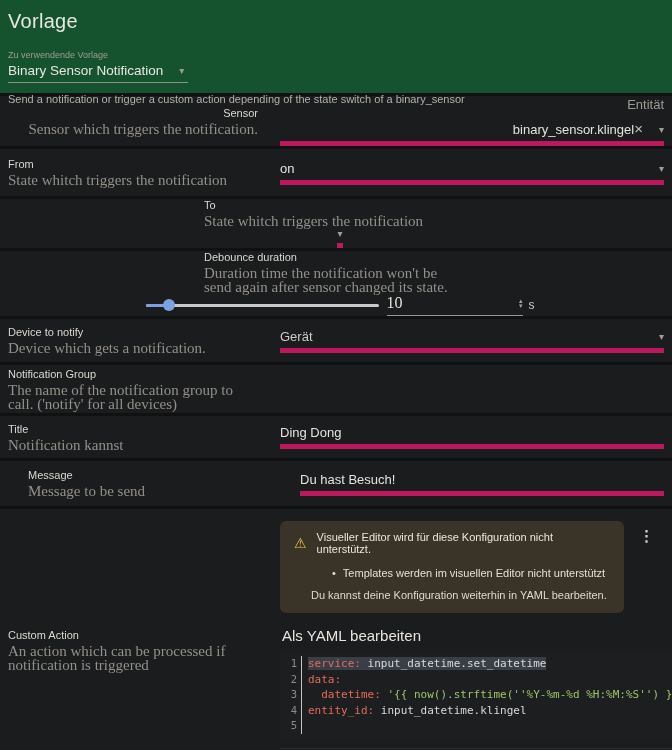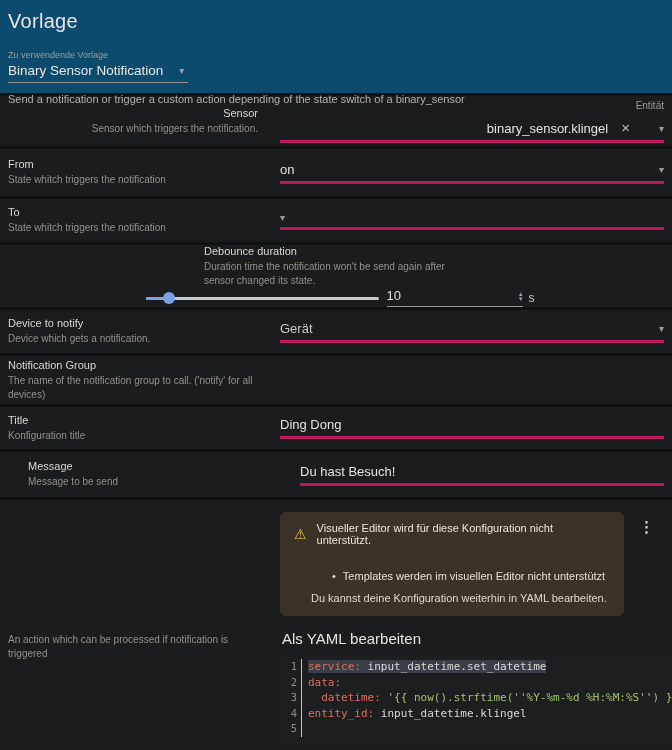--- a/index.html
+++ b/index.html
@@ -3,60 +3,60 @@
 <meta charset="utf-8">
 <style>
   html,body{margin:0;padding:0;}
   body{
     width:672px;height:750px;overflow:hidden;
     background:#101112;color:#e5e2de;
     font-family:"Liberation Sans", sans-serif;
     -webkit-font-smoothing:antialiased;
   }
   
-  .header{padding:6px 8px 0 8px;height:93px;box-sizing:border-box;background:#0c4a6e;}
+  .header{padding:6px 8px 0 8px;height:93px;box-sizing:border-box;background:#14532d;}
   .page-title{font-size:20px;font-weight:400;margin:4px 0 0 0;color:#e9e6e2;letter-spacing:.3px;}
   .tpl-label{font-size:9px;color:#9e9b96;margin-top:17px;}
   .tpl-select{display:inline-flex;align-items:center;gap:16px;font-size:13.5px;color:#e9e6e2;
     border-bottom:1px solid #8f8f8f;padding:3px 4px 4px 0;min-width:146px;cursor:pointer;}
   .page-desc{font-size:11px;color:#b3b0ab;margin-top:10px;}
   .dd-arrow{color:#a09d98;font-size:10px;flex:none;}
   
   .row{background:#1b1c1d;display:flex;align-items:center;padding:0 8px;margin-top:3px;box-sizing:border-box;}
   .row-left{width:264px;flex:none;box-sizing:border-box;padding-right:14px;}
   .lbl{font-size:11px;color:#dad7d2;margin-bottom:3px;}
-  .sub{font-size:10px;color:#93908b;line-height:14px;}
+  .sub{font-size:15px;color:#93908b;line-height:14px;font-family:Liberation Serif, serif;}
   .row-right{flex:1;box-sizing:border-box;padding-left:8px;position:relative;}
-  .field{border-bottom:3px solid #be185d;display:flex;align-items:center;padding-bottom:4px;gap:13px;}
+  .field{border-bottom:5px solid #be185d;display:flex;align-items:center;padding-bottom:4px;}
   .select-value{font-size:13px;color:#e5e2de;flex:1;}
   .placeholder-value{color:#cfccc7;}
-  .field-label{font-size:10px;color:#9e9b96;margin-bottom:10px;}
+  .field-label{font-size:13px;color:#9e9b96;margin-bottom:10px;}
   .clear-x{color:#c3c0bb;font-size:15px;margin-right:16px;line-height:12px;cursor:pointer;}
   .text-field input{background:transparent;border:none;outline:none;color:#e5e2de;
     font-size:13px;width:100%;padding:0;font-family:"Liberation Sans", sans-serif;}
   
   .slider-row{display:flex;align-items:center;}
   .slider-wrap{width:233px;height:14px;position:relative;flex:none;cursor:pointer;}
   .slider-track{position:absolute;left:0;right:0;top:6px;height:3px;background:#c9c9c9;border-radius:2px;}
   .slider-fill{position:absolute;left:0;width:10%;top:6px;height:3px;background:#7da1e0;border-radius:2px;}
   .slider-thumb{position:absolute;left:calc(10% - 6px);top:1px;width:12px;height:12px;border-radius:50%;background:#7da1e0;}
   .numbox{width:136px;border-bottom:1px solid #969696;display:flex;align-items:center;
     padding-bottom:3px;margin-left:8px;}
-  .numbox input{background:transparent;border:none;outline:none;color:#e5e2de;font-size:13px;
-    width:100%;padding:0;font-family:Liberation Sans, sans-serif;}
+  .numbox input{background:transparent;border:none;outline:none;color:#e5e2de;font-size:16px;
+    width:100%;padding:0;font-family:Liberation Serif, serif;}
   .stepper{display:flex;flex-direction:column;font-size:7px;line-height:5px;color:#9aa3b2;cursor:pointer;flex:none;}
   .unit{font-size:12px;color:#cfccc7;margin-left:6px;flex:none;}
   
   .custom-row{align-items:center;}
   .alert-wrap{display:flex;align-items:flex-start;margin-top:12px;}
   .alert{background:#3a3428;border-radius:6px;width:344px;box-sizing:border-box;
     padding:10px 14px 12px 14px;font-size:11px;color:#eae6dc;}
   .alert-line1{display:flex;align-items:center;gap:10px;}
   .warn-icon{color:#f2c641;font-size:14px;line-height:14px;flex:none;}
-  .alert-bullet-line{margin:24px 0 0 38px;color:#e4e0d6;}
+  .alert-bullet-line{margin:12px 0 0 38px;color:#e4e0d6;}
   .alert-bullet-line .bullet{margin-right:7px;}
   .alert-footer-line{margin:10px 0 0 17px;color:#dedacf;}
   .more-dots{margin-left:11px;margin-top:4px;font-size:15px;font-weight:bold;color:#d2d2d2;
     letter-spacing:0;cursor:pointer;padding:2px 4px;}
   .yaml-heading{font-size:15px;color:#e7e4e0;margin:14px 0 8px 2px;}
   .code{font-family:"DejaVu Sans Mono", monospace;font-size:11px;line-height:15.5px;
     background:#1d1e1f;padding:4px 0 6px 0;}
   .cline{display:flex;white-space:pre;}
   .lnum{width:17px;text-align:right;color:#8b8b8b;padding-right:4px;flex:none;font-size:10.5px;}
   .ltext{border-left:1px solid #c4c4c4;padding-left:6px;flex:1;}
@@ -106,21 +106,21 @@
     <div class="sub">State whitch triggers the notification</div>
   </div>
   <div class="row-right">
     <div class="field">
       <span class="select-value">on</span>
       <span class="dd-arrow">▾</span>
     </div>
   </div>
 </div>
 
-<div class="row" style="min-height:43px;">
+<div class="row" style="min-height:43px;flex-direction:column;">
   <div class="row-left">
     <div class="lbl">To</div>
     <div class="sub">State whitch triggers the notification</div>
   </div>
   <div class="row-right">
     <div class="field">
       <span class="dd-arrow">▾</span>
     </div>
   </div>
 </div>
@@ -165,21 +165,21 @@
 <div class="row" style="min-height:48px;">
   <div class="row-left">
     <div class="lbl">Notification Group</div>
     <div class="sub">The name of the notification group to call. ('notify' for all devices)</div>
   </div>
 </div>
 
 <div class="row" style="min-height:42px;">
   <div class="row-left">
     <div class="lbl">Title</div>
-    <div class="sub">Konfiguration title</div>
+    <div class="sub">Notification kannst</div>
   </div>
   <div class="row-right">
     <div class="field text-field">
       <input value="Ding Dong" style="">
     </div>
   </div>
 </div>
 
 <div class="row" style="min-height:45px;padding-left:28px;">
   <div class="row-left">
@@ -188,20 +188,21 @@
   </div>
   <div class="row-right">
     <div class="field text-field">
       <input value="Du hast Besuch!" style="">
     </div>
   </div>
 </div>
 
 <div class="row custom-row" style="min-height:253px;">
   <div class="row-left">
+    <div class="lbl">Custom Action</div>
     <div class="sub">An action which can be processed if notification is triggered</div>
   </div>
   <div class="row-right">
 
     <div class="alert-wrap">
       <div class="alert">
         <div class="alert-line1">
           <span class="warn-icon">⚠</span>
           <span>Visueller Editor wird für diese Konfiguration nicht unterstützt.</span>
         </div>

